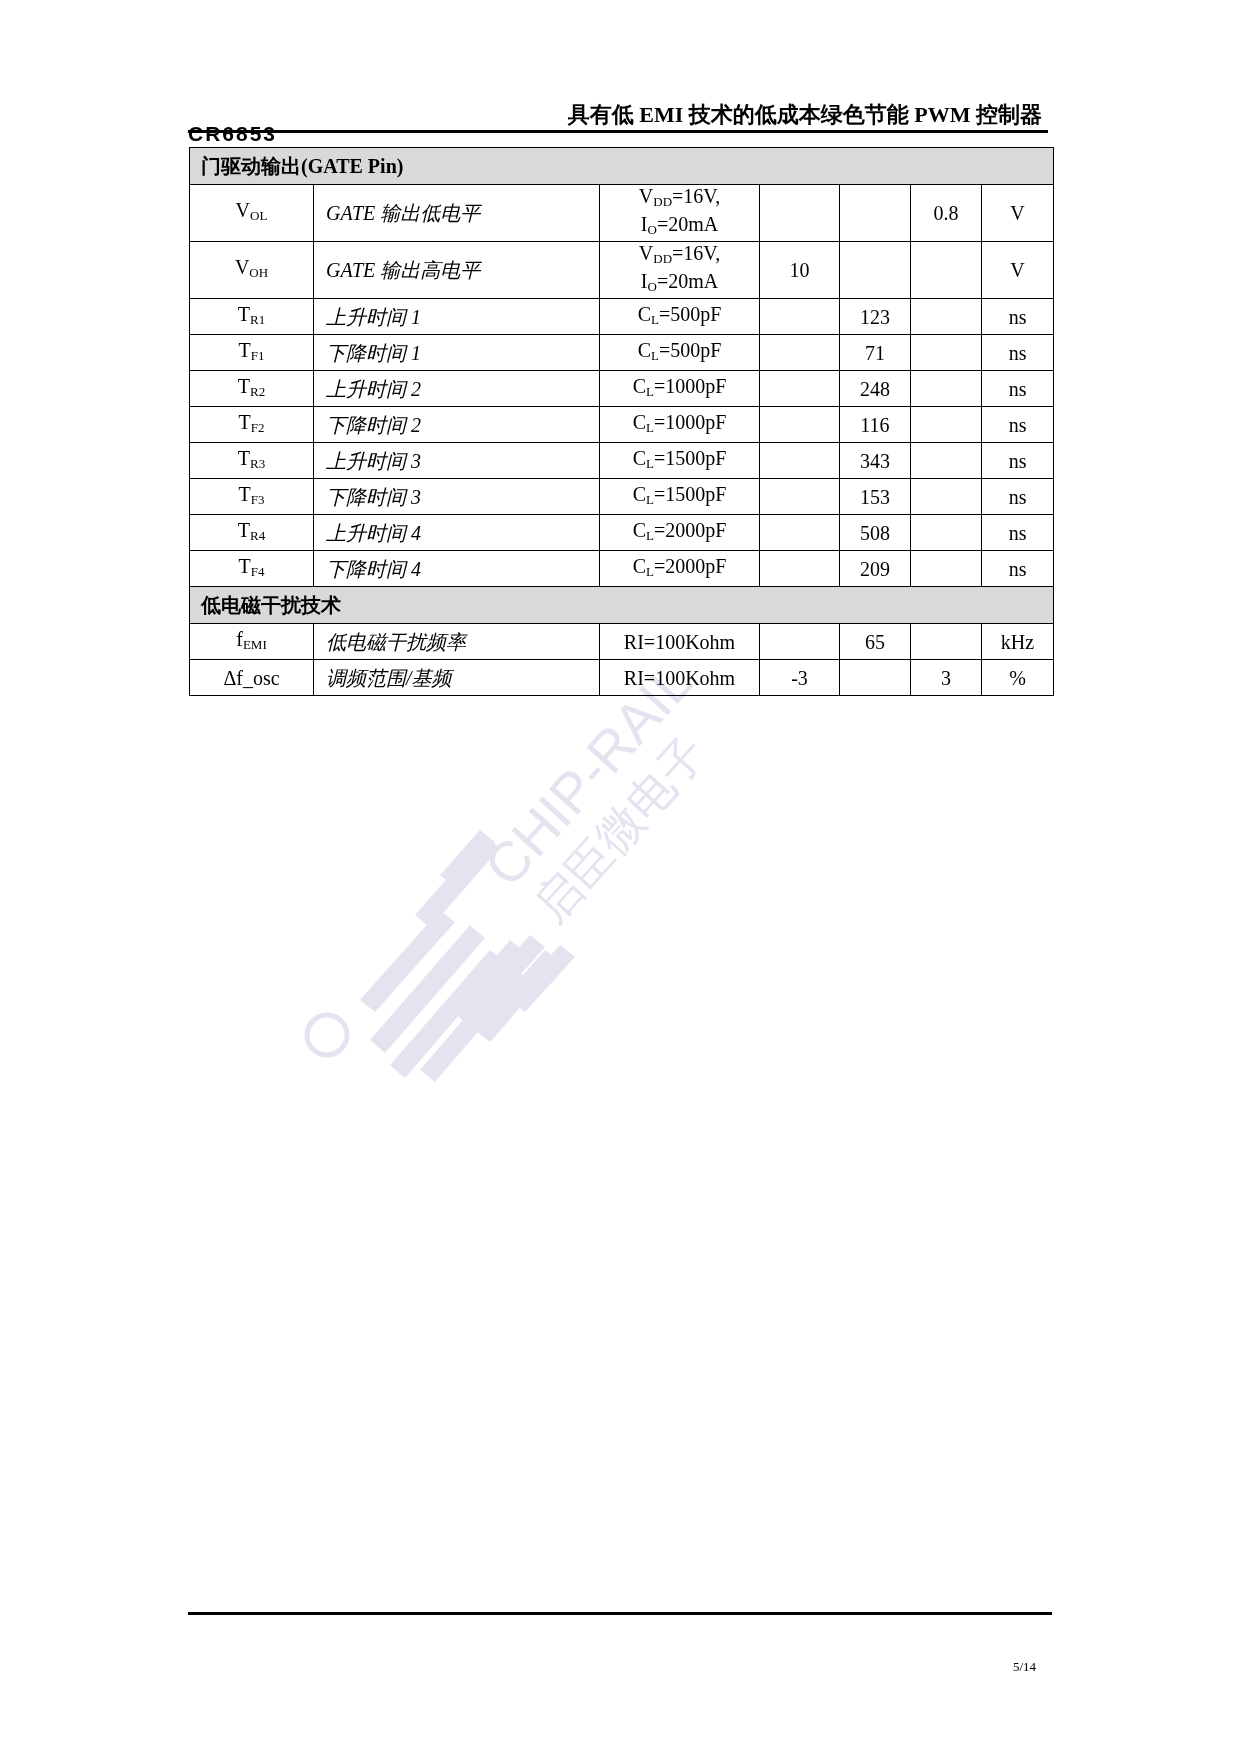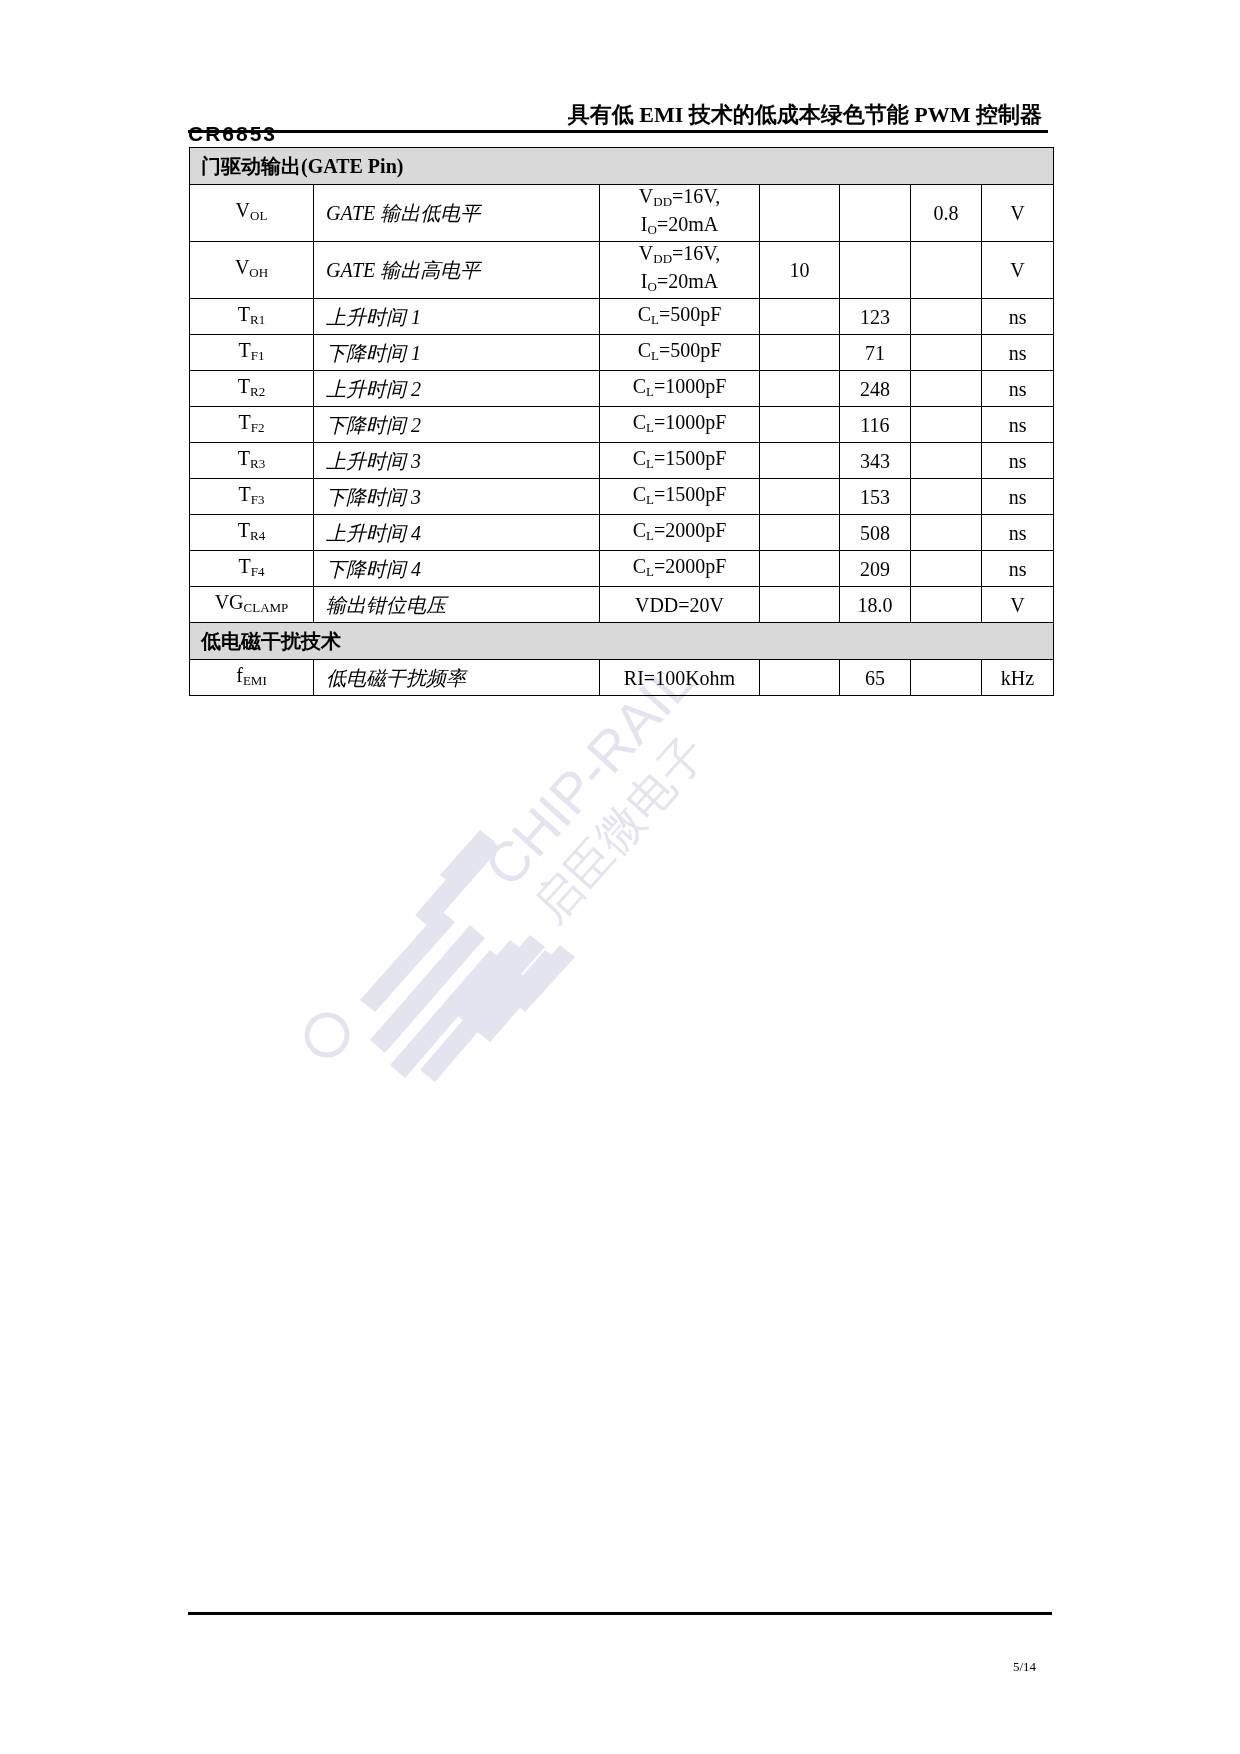--- a/index.html
+++ b/index.html
@@ -159,41 +159,41 @@
     <tr class="std">
       <td class="sym"><span>T</span><sub>F4</sub></td>
       <td class="desc">下降时间 4</td>
       <td class="cond"><span>C</span><sub>L</sub><span>=2000pF</span></td>
       <td></td>
       <td>209</td>
       <td></td>
       <td>ns</td>
     </tr>
 
-    <tr class="std">
-      <td class="sym"><span>VG</span><sub>CLAMP</sub></td>
-      <td class="desc">输出钳位电压</td>
-      <td class="cond"><span>VDD=20V</span></td>
-      <td></td>
-      <td>18.0</td>
-      <td></td>
-      <td>V</td>
-    </tr>
 
     <tr class="section">
       <td colspan="7">低电磁干扰技术</td>
     </tr>
 
     <tr class="std">
       <td class="sym"><span>f</span><sub>EMI</sub></td>
       <td class="desc">低电磁干扰频率</td>
       <td class="cond"><span>RI=100Kohm</span></td>
       <td></td>
       <td>65</td>
       <td></td>
       <td>kHz</td>
     </tr>
 
+    <tr class="std">
+      <td class="sym"><span>Δf_osc</span></td>
+      <td class="desc">调频范围/基频</td>
+      <td class="cond"><span>RI=100Kohm</span></td>
+      <td>-3</td>
+      <td></td>
+      <td>3</td>
+      <td>%</td>
+    </tr>
   </tbody>
 </table>
 
 <div class="foot-rule"></div>
 <div class="page-num">5/14</div>
 
 </body></html>

